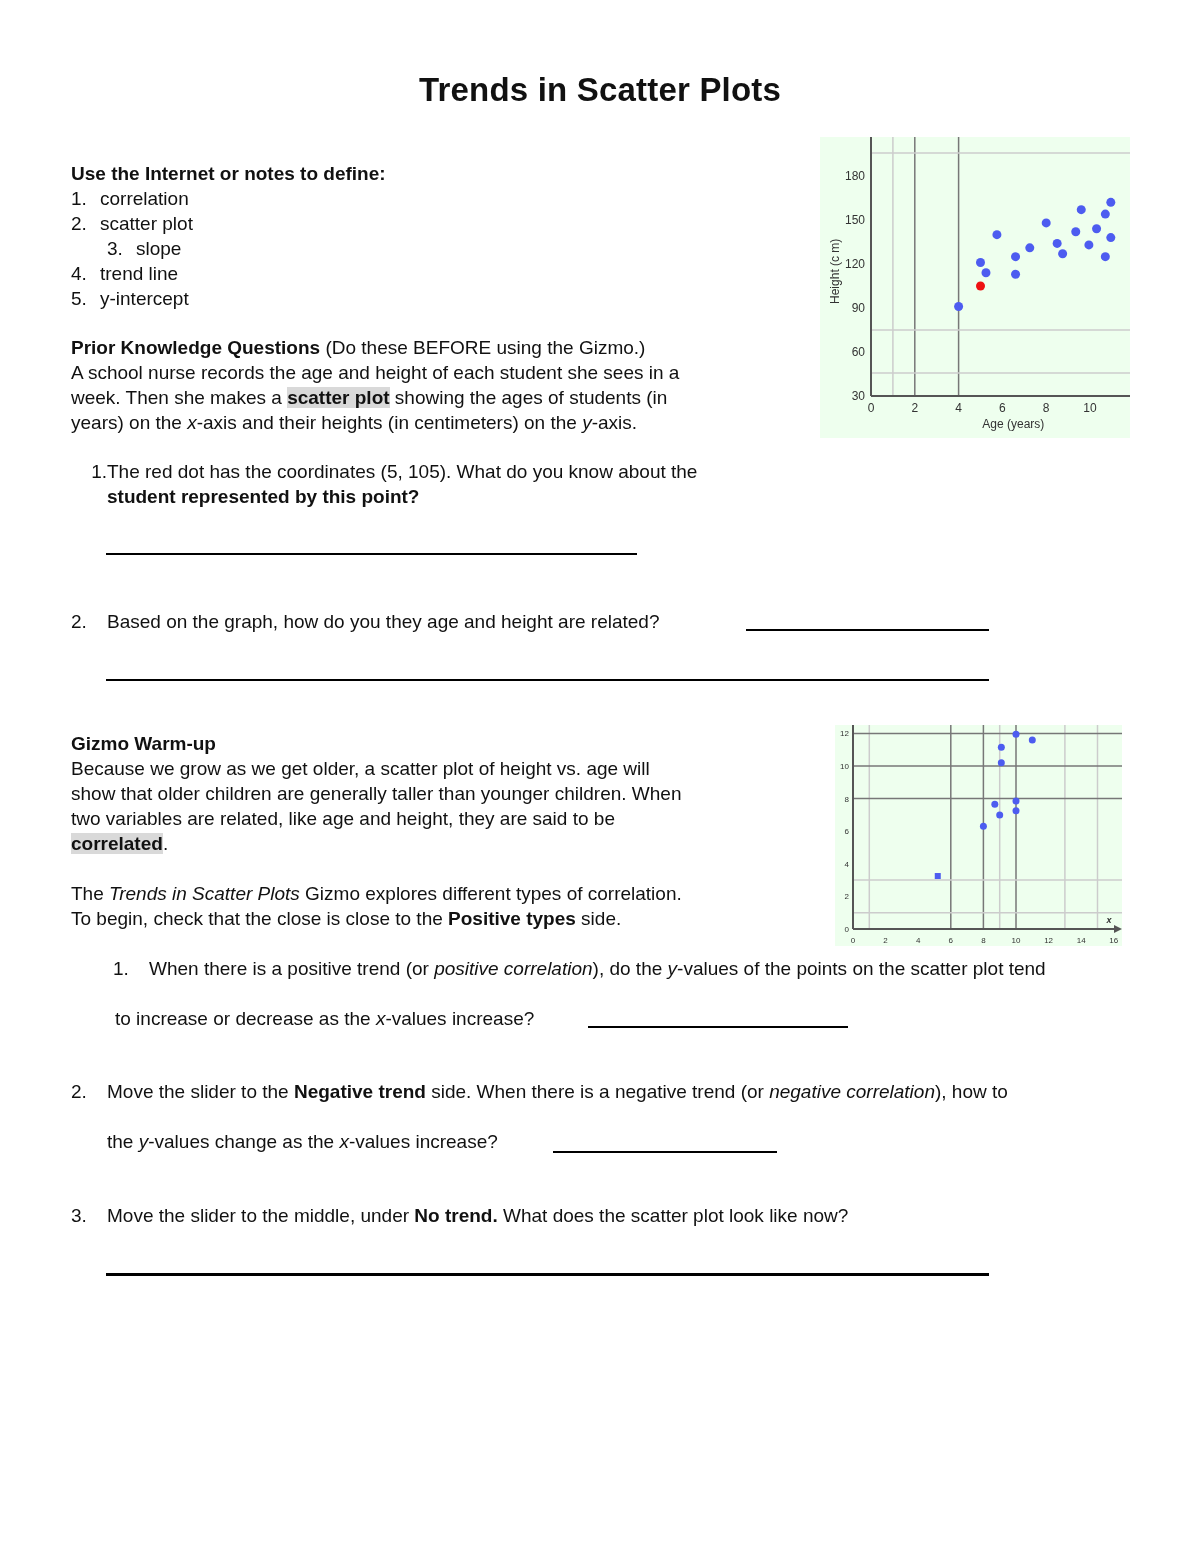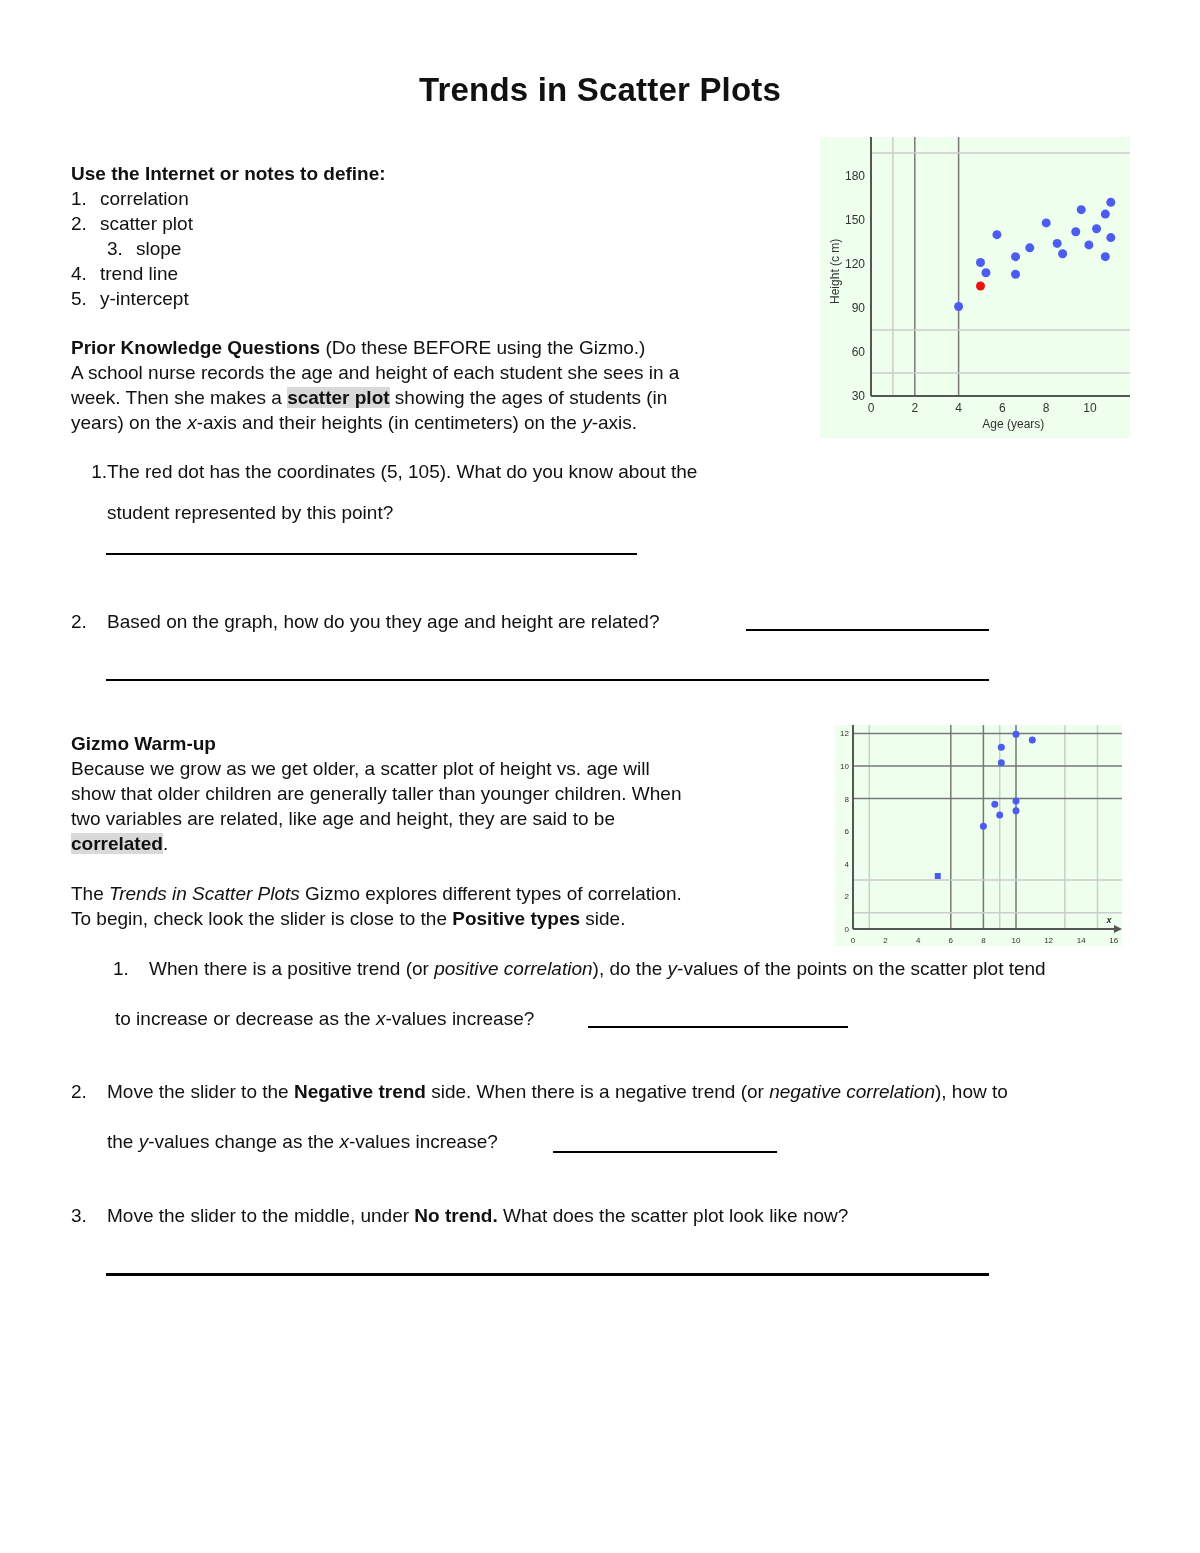--- a/index.html
+++ b/index.html
@@ -29,35 +29,35 @@
 <div class="line" style="left:71px; top:236px;margin-left:36px;"><span class="num-s">3.</span><span>slope</span></div>
 <div class="line" style="left:71px; top:261px;"><span class="num-s">4.</span><span>trend line</span></div>
 <div class="line" style="left:71px; top:286px;"><span class="num-s">5.</span><span>y-intercept</span></div>
 
 <div class="line" style="left:71px; top:335px;"><span class="b">Prior Knowledge Questions</span><span> (Do these BEFORE using the Gizmo.)</span></div>
 <div class="line" style="left:71px; top:360px;">A school nurse records the age and height of each student she sees in a</div>
 <div class="line" style="left:71px; top:385px;"><span>week. Then she makes a </span><span class="b hl">scatter plot</span><span> showing the ages of students (in</span></div>
 <div class="line" style="left:71px; top:410px;"><span>years) on the </span><span class="i">x</span><span>-axis and their heights (in centimeters) on the </span><span class="i">y</span><span>-axis.</span></div>
 
 <div class="line" style="left:71px; top:459px;text-align:right;"><span class="num">1.</span><span>The red dot has the coordinates (5, 105). What do you know about the</span></div>
-<div class="line" style="left:107px; top:500px;">student represented by this point?</div>
+<div class="line" style="left:107px; top:484px;font-weight:bold;">student represented by this point?</div>
 <div class="blank" style="left:106px; top:553px; width:531px;"></div>
 
 <div class="line" style="left:71px; top:609px;"><span class="num">2.</span><span>Based on the graph, how do you they age and height are related?</span></div>
 <div class="blank" style="left:746px; top:629px; width:243px;"></div>
 <div class="blank" style="left:106px; top:679px; width:883px;"></div>
 
 <div class="line b" style="left:71px; top:731px;">Gizmo Warm-up</div>
 <div class="line" style="left:71px; top:756px;">Because we grow as we get older, a scatter plot of height vs. age will</div>
 <div class="line" style="left:71px; top:781px;">show that older children are generally taller than younger children. When</div>
 <div class="line" style="left:71px; top:806px;">two variables are related, like age and height, they are said to be</div>
 <div class="line" style="left:71px; top:831px;"><span class="b hl">correlated</span><span>.</span></div>
 
 <div class="line" style="left:71px; top:881px;"><span>The </span><span class="i">Trends in Scatter Plots</span><span> Gizmo explores different types of correlation.</span></div>
-<div class="line" style="left:71px; top:906px;"><span>To begin, check look the slider is close to the </span><span class="b">Positive types</span><span> side.</span></div>
+<div class="line" style="left:71px; top:906px;"><span>To begin, check that the close is close to the </span><span class="b">Positive types</span><span> side.</span></div>
 
 <div class="line" style="left:71px; top:956px;margin-left:42px;"><span class="num">1.</span><span>When there is a positive trend (or </span><span class="i">positive correlation</span><span>), do the </span><span class="i">y</span><span>-values of the points on the scatter plot tend</span></div>
 <div class="line" style="left:107px; top:1006px;margin-left:8px;"><span>to increase or decrease as the </span><span class="i">x</span><span>-values increase?</span></div>
 <div class="blank" style="left:588px; top:1026px; width:260px;"></div>
 
 <div class="line" style="left:71px; top:1079px;"><span class="num">2.</span><span>Move the slider to the </span><span class="b">Negative trend</span><span> side. When there is a negative trend (or </span><span class="i">negative correlation</span><span>), how to</span></div>
 <div class="line" style="left:107px; top:1129px;"><span>the </span><span class="i">y</span><span>-values change as the </span><span class="i">x</span><span>-values increase?</span></div>
 <div class="blank" style="left:553px; top:1151px; width:224px;"></div>
 
 <div class="line" style="left:71px; top:1203px;"><span class="num">3.</span><span>Move the slider to the middle, under </span><span class="b">No trend.</span><span> What does the scatter plot look like now?</span></div>

